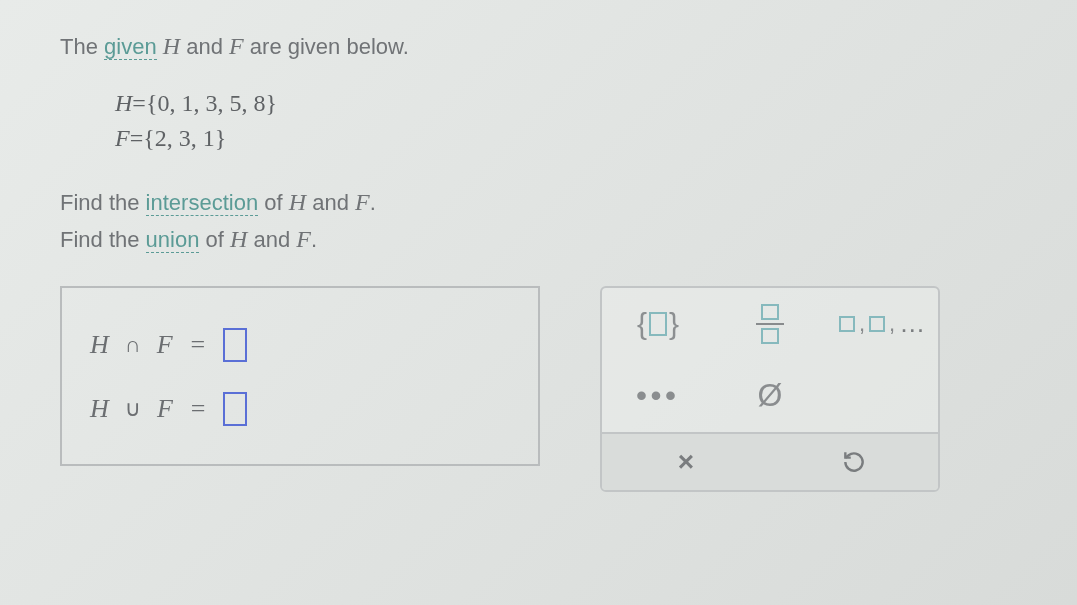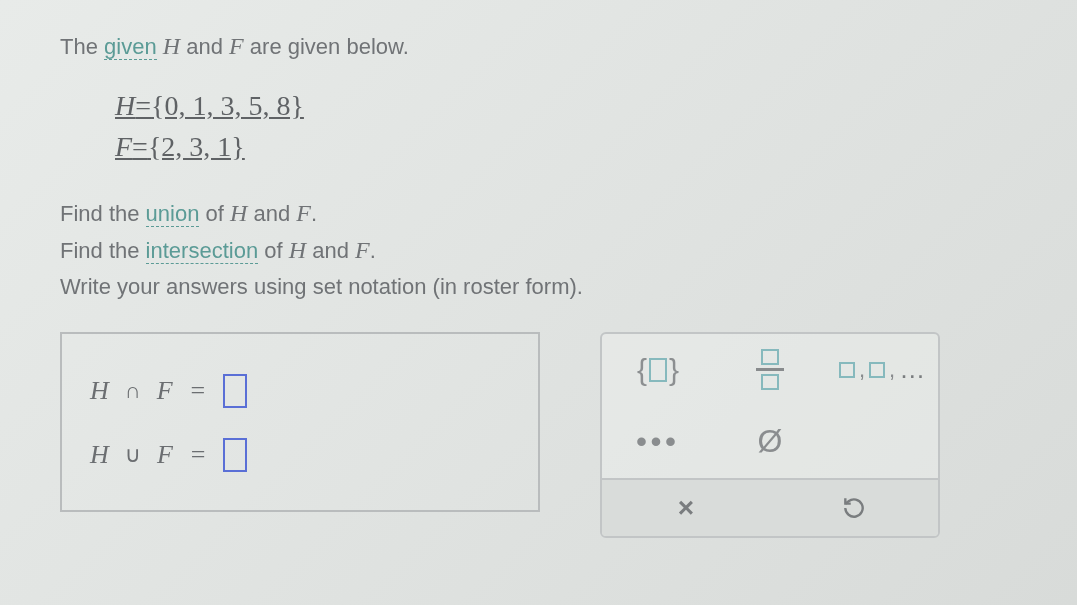--- a/index.html
+++ b/index.html
@@ -22,25 +22,24 @@
   .term-link {
     color: #5b9b96;
     border-bottom: 1.5px dashed #5b9b96;
     cursor: pointer;
   }
   .ital { font-style: italic; font-family: 'Times New Roman', serif; font-size: 24px; }
   .set-definitions {
     margin-left: 55px;
     margin-bottom: 28px;
     font-family: 'Times New Roman', serif;
-    font-size: 28px;
+    font-size: 24px;
     font-style: italic;
     color: #5f6265;
     line-height: 1.45;
-    text-decoration: underline;
   }
   .set-definitions .roster { font-style: normal; }
   .instructions {
     font-size: 22px;
     line-height: 1.55;
     color: #707376;
     margin-bottom: 28px;
   }
   .lower-row {
     display: flex;
@@ -147,26 +146,25 @@
   <div>
     <span>H</span><span class="roster">=</span><span class="roster">{0, 1, 3, 5, 8}</span>
   </div>
   <div>
     <span>F</span><span class="roster">=</span><span class="roster">{2, 3, 1}</span>
   </div>
 </div>
 
 <div class="instructions">
   <div>
+    <span>Find the </span><span class="term-link">intersection</span><span> of </span><span class="ital">H</span><span> and </span><span class="ital">F</span><span>.</span>
+  </div>
+  <div>
     <span>Find the </span><span class="term-link">union</span><span> of </span><span class="ital">H</span><span> and </span><span class="ital">F</span><span>.</span>
   </div>
-  <div>
-    <span>Find the </span><span class="term-link">intersection</span><span> of </span><span class="ital">H</span><span> and </span><span class="ital">F</span><span>.</span>
-  </div>
-  <div>Write your answers using set notation (in roster form).</div>
 </div>
 
 <div class="lower-row">
   <div class="answer-box">
     <div class="answer-line">
       <span>H</span>
       <span class="op">∩</span>
       <span>F</span>
       <span class="eq">=</span>
       <span class="input-slot"></span>

